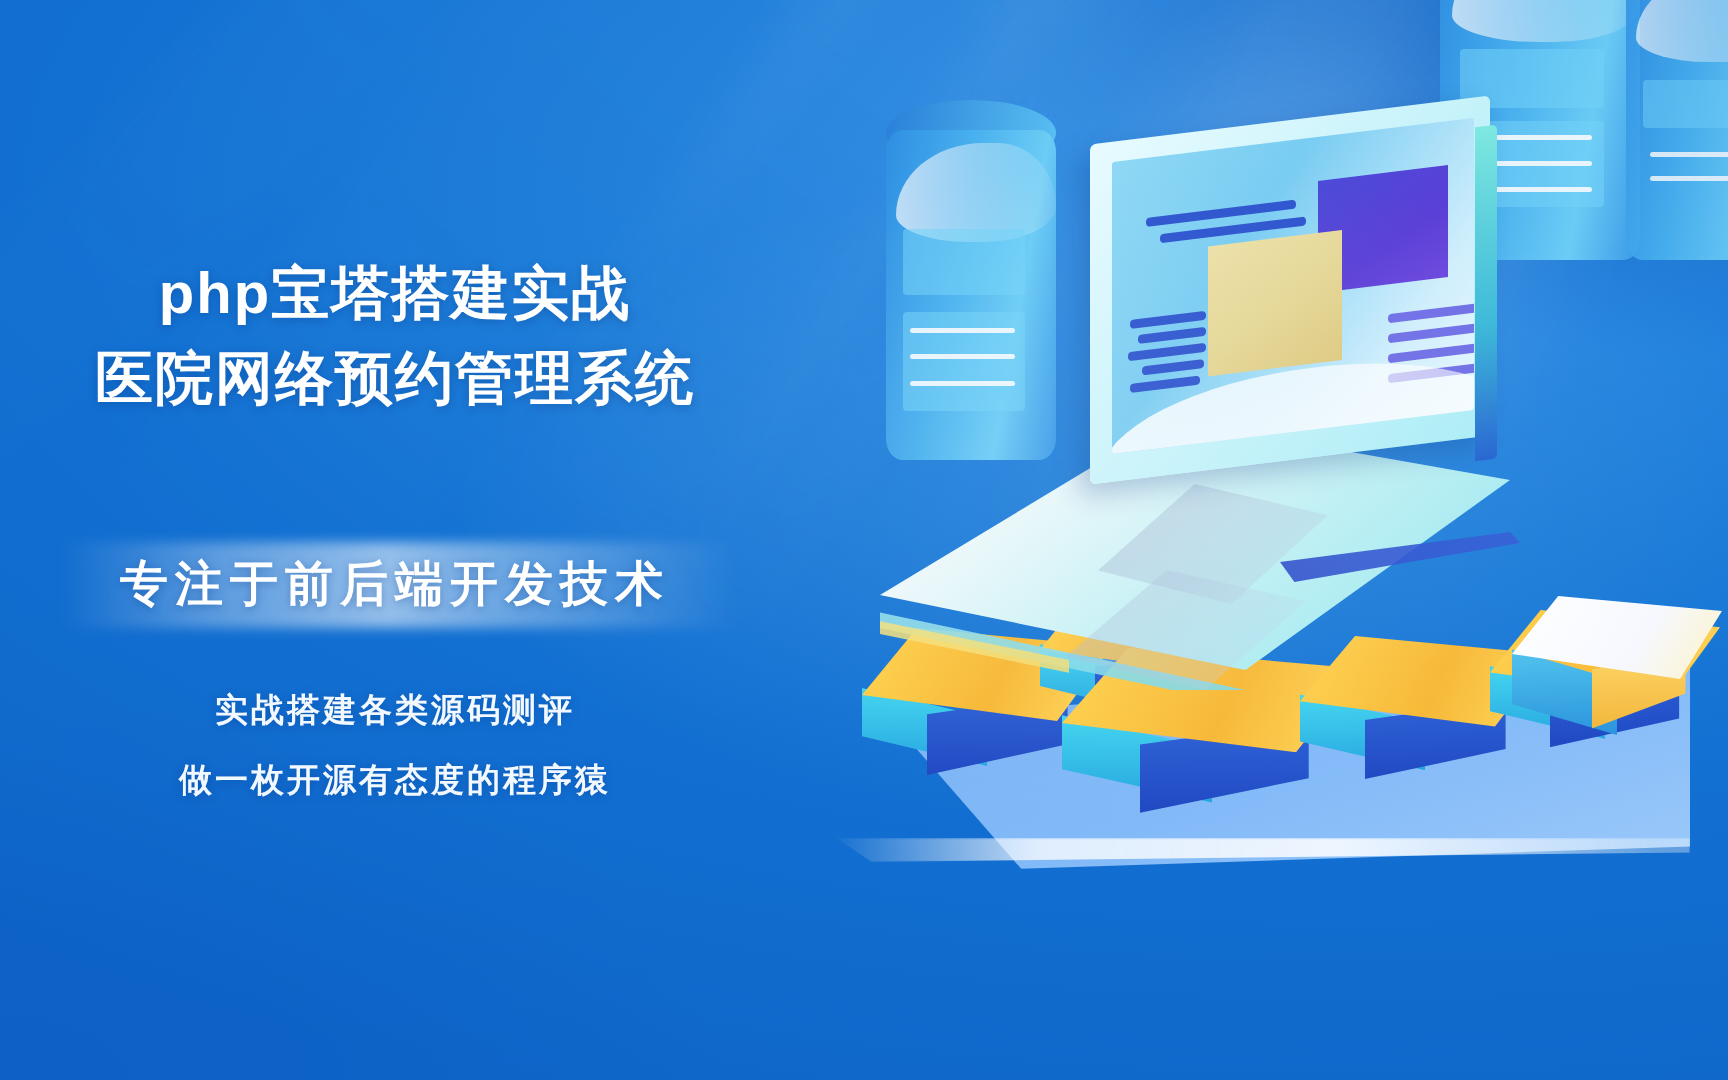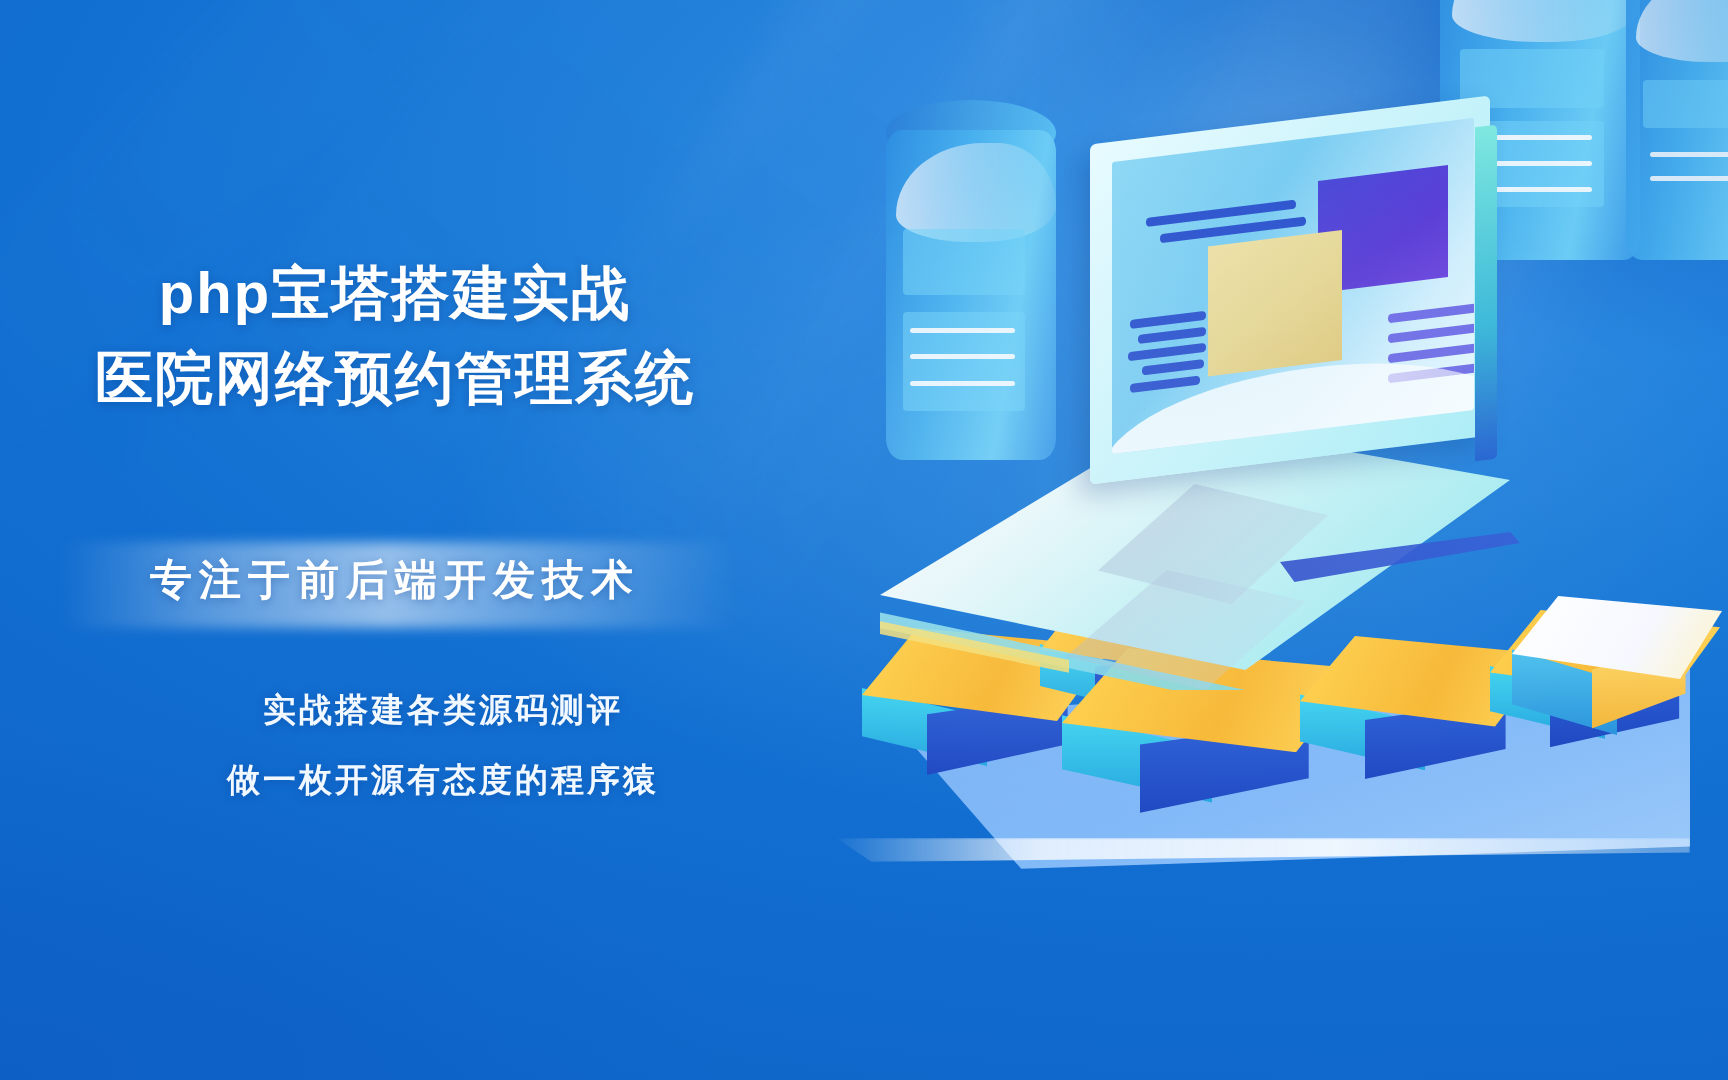--- a/index.html
+++ b/index.html
@@ -95,40 +95,40 @@
     filter: blur(6px);
   }
   .subtitle {
     position: absolute;
     left: 0;
     top: 552px;
     width: 790px;
     text-align: center;
     color: #ffffff;
     font-weight: 700;
-    font-size: 42px;
+    font-size: 48px;
     letter-spacing: 7px;
     text-shadow: 0 2px 8px rgba(0,50,130,0.35);
     white-space: nowrap;
   }
 
   .tagline {
     position: absolute;
     left: 0;
     width: 790px;
     text-align: center;
     color: #f2f8ff;
     font-weight: 700;
     font-size: 33px;
     letter-spacing: 3px;
     text-shadow: 0 1px 8px rgba(0,50,130,0.35);
     white-space: nowrap;
   }
-  .tagline.t1 { top: 688px; padding-left: 48px; }
-  .tagline.t2 { top: 758px; margin-left: 48px; }
+  .tagline.t1 { top: 688px; }
+  .tagline.t2 { top: 758px; }
 
   
   .illus {
     position: absolute;
     left: 800px;
     top: 0;
     width: 928px;
     height: 1080px;
   }
 

